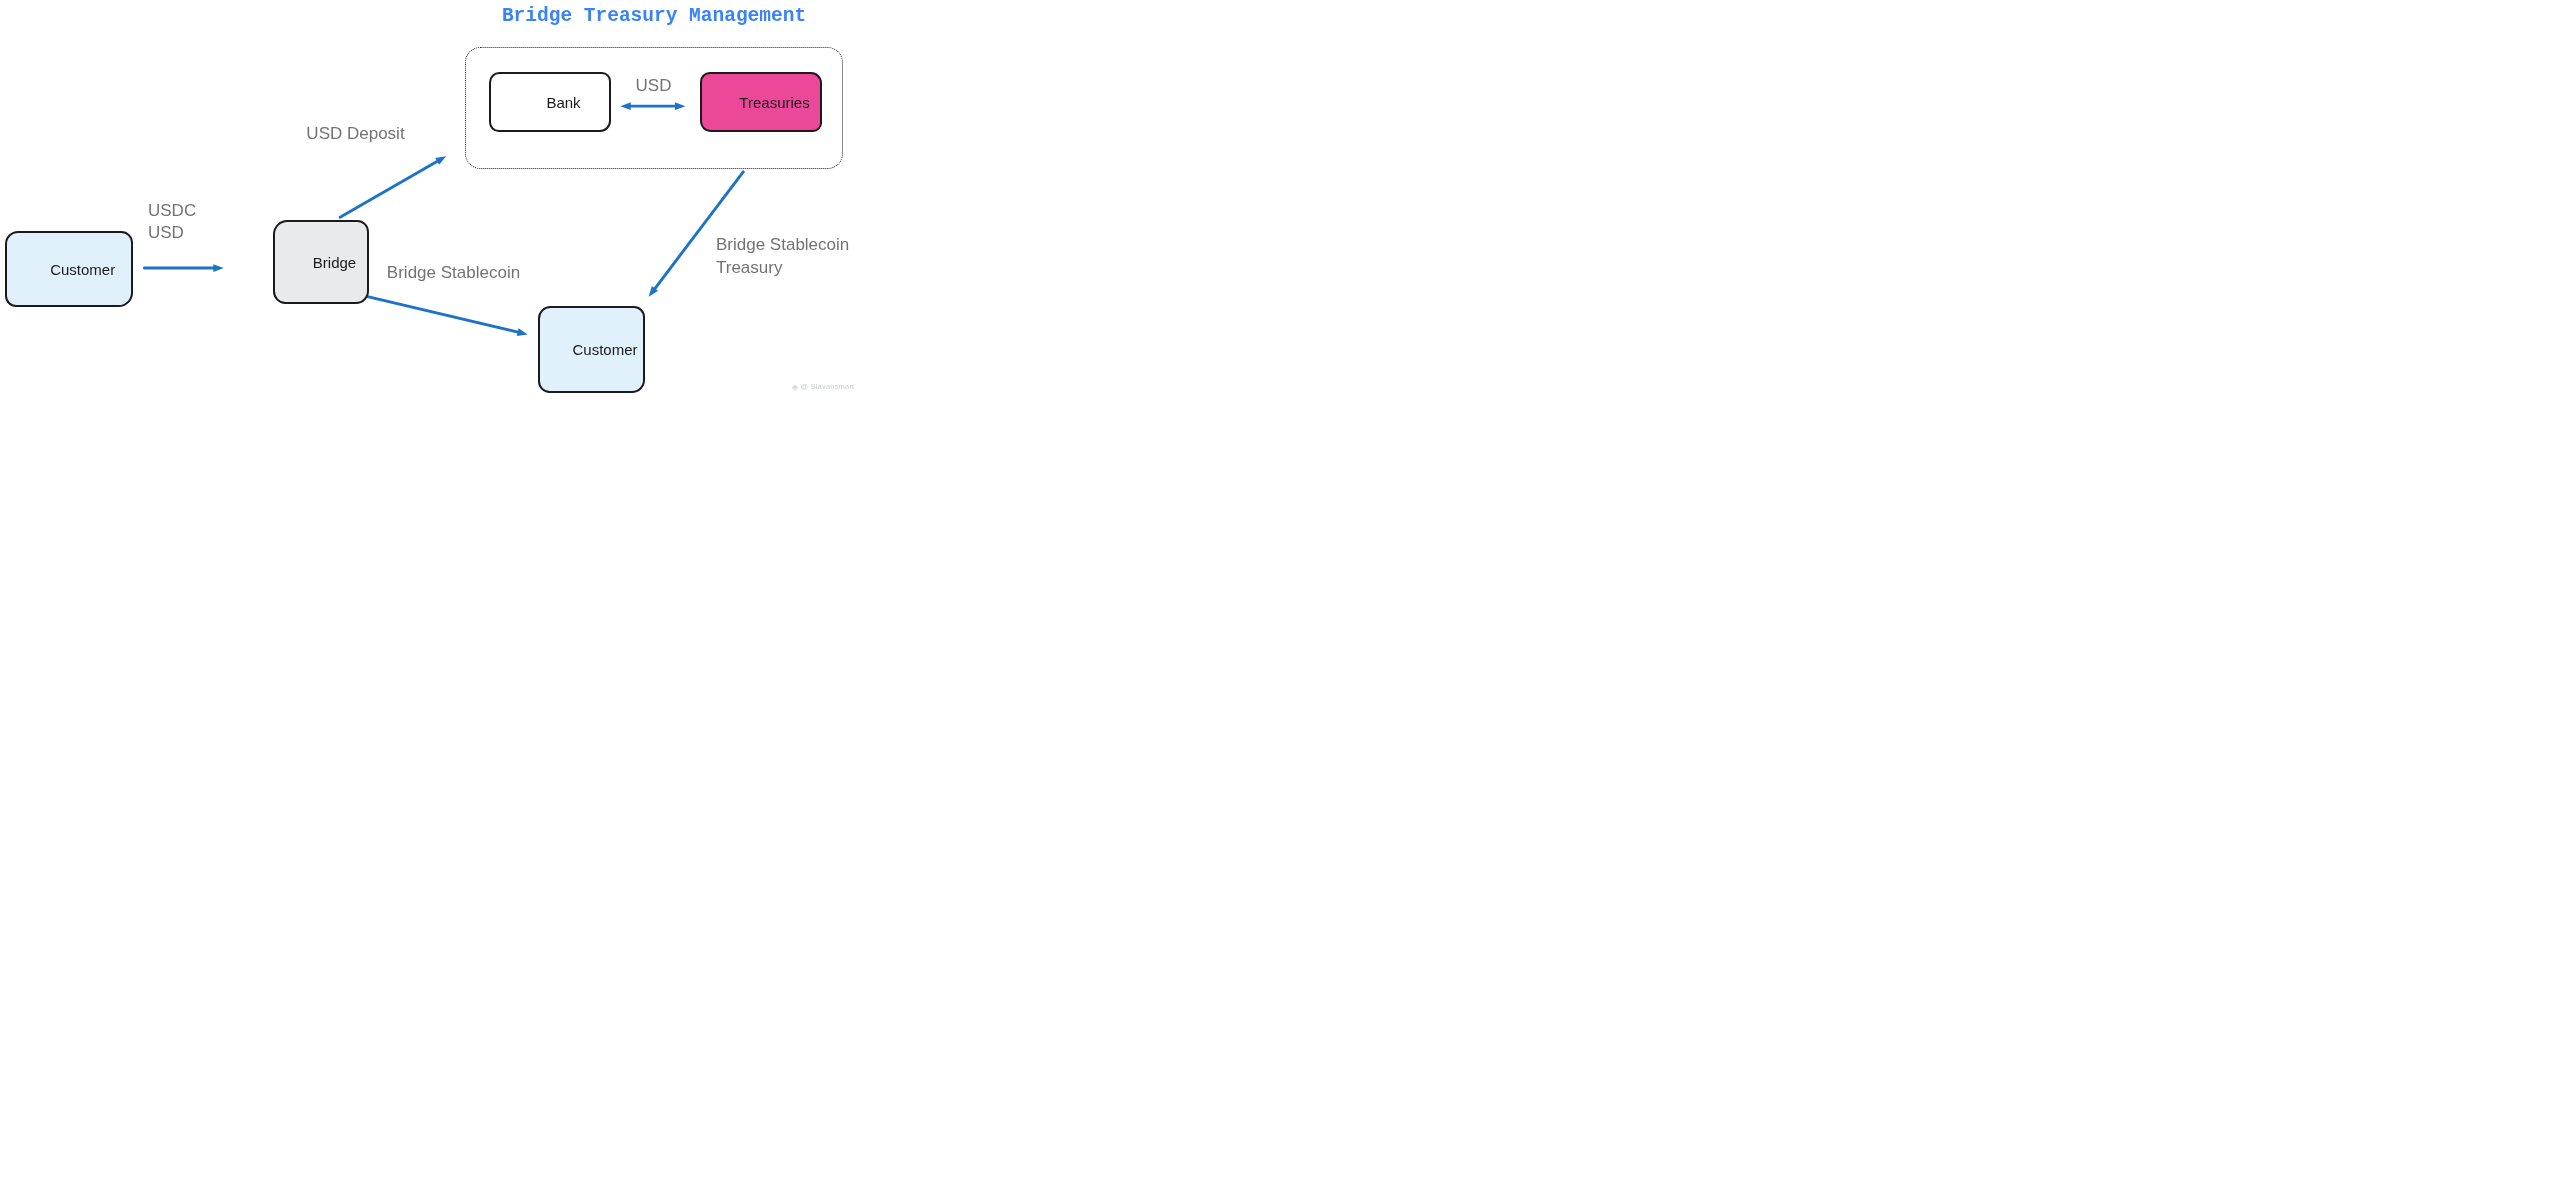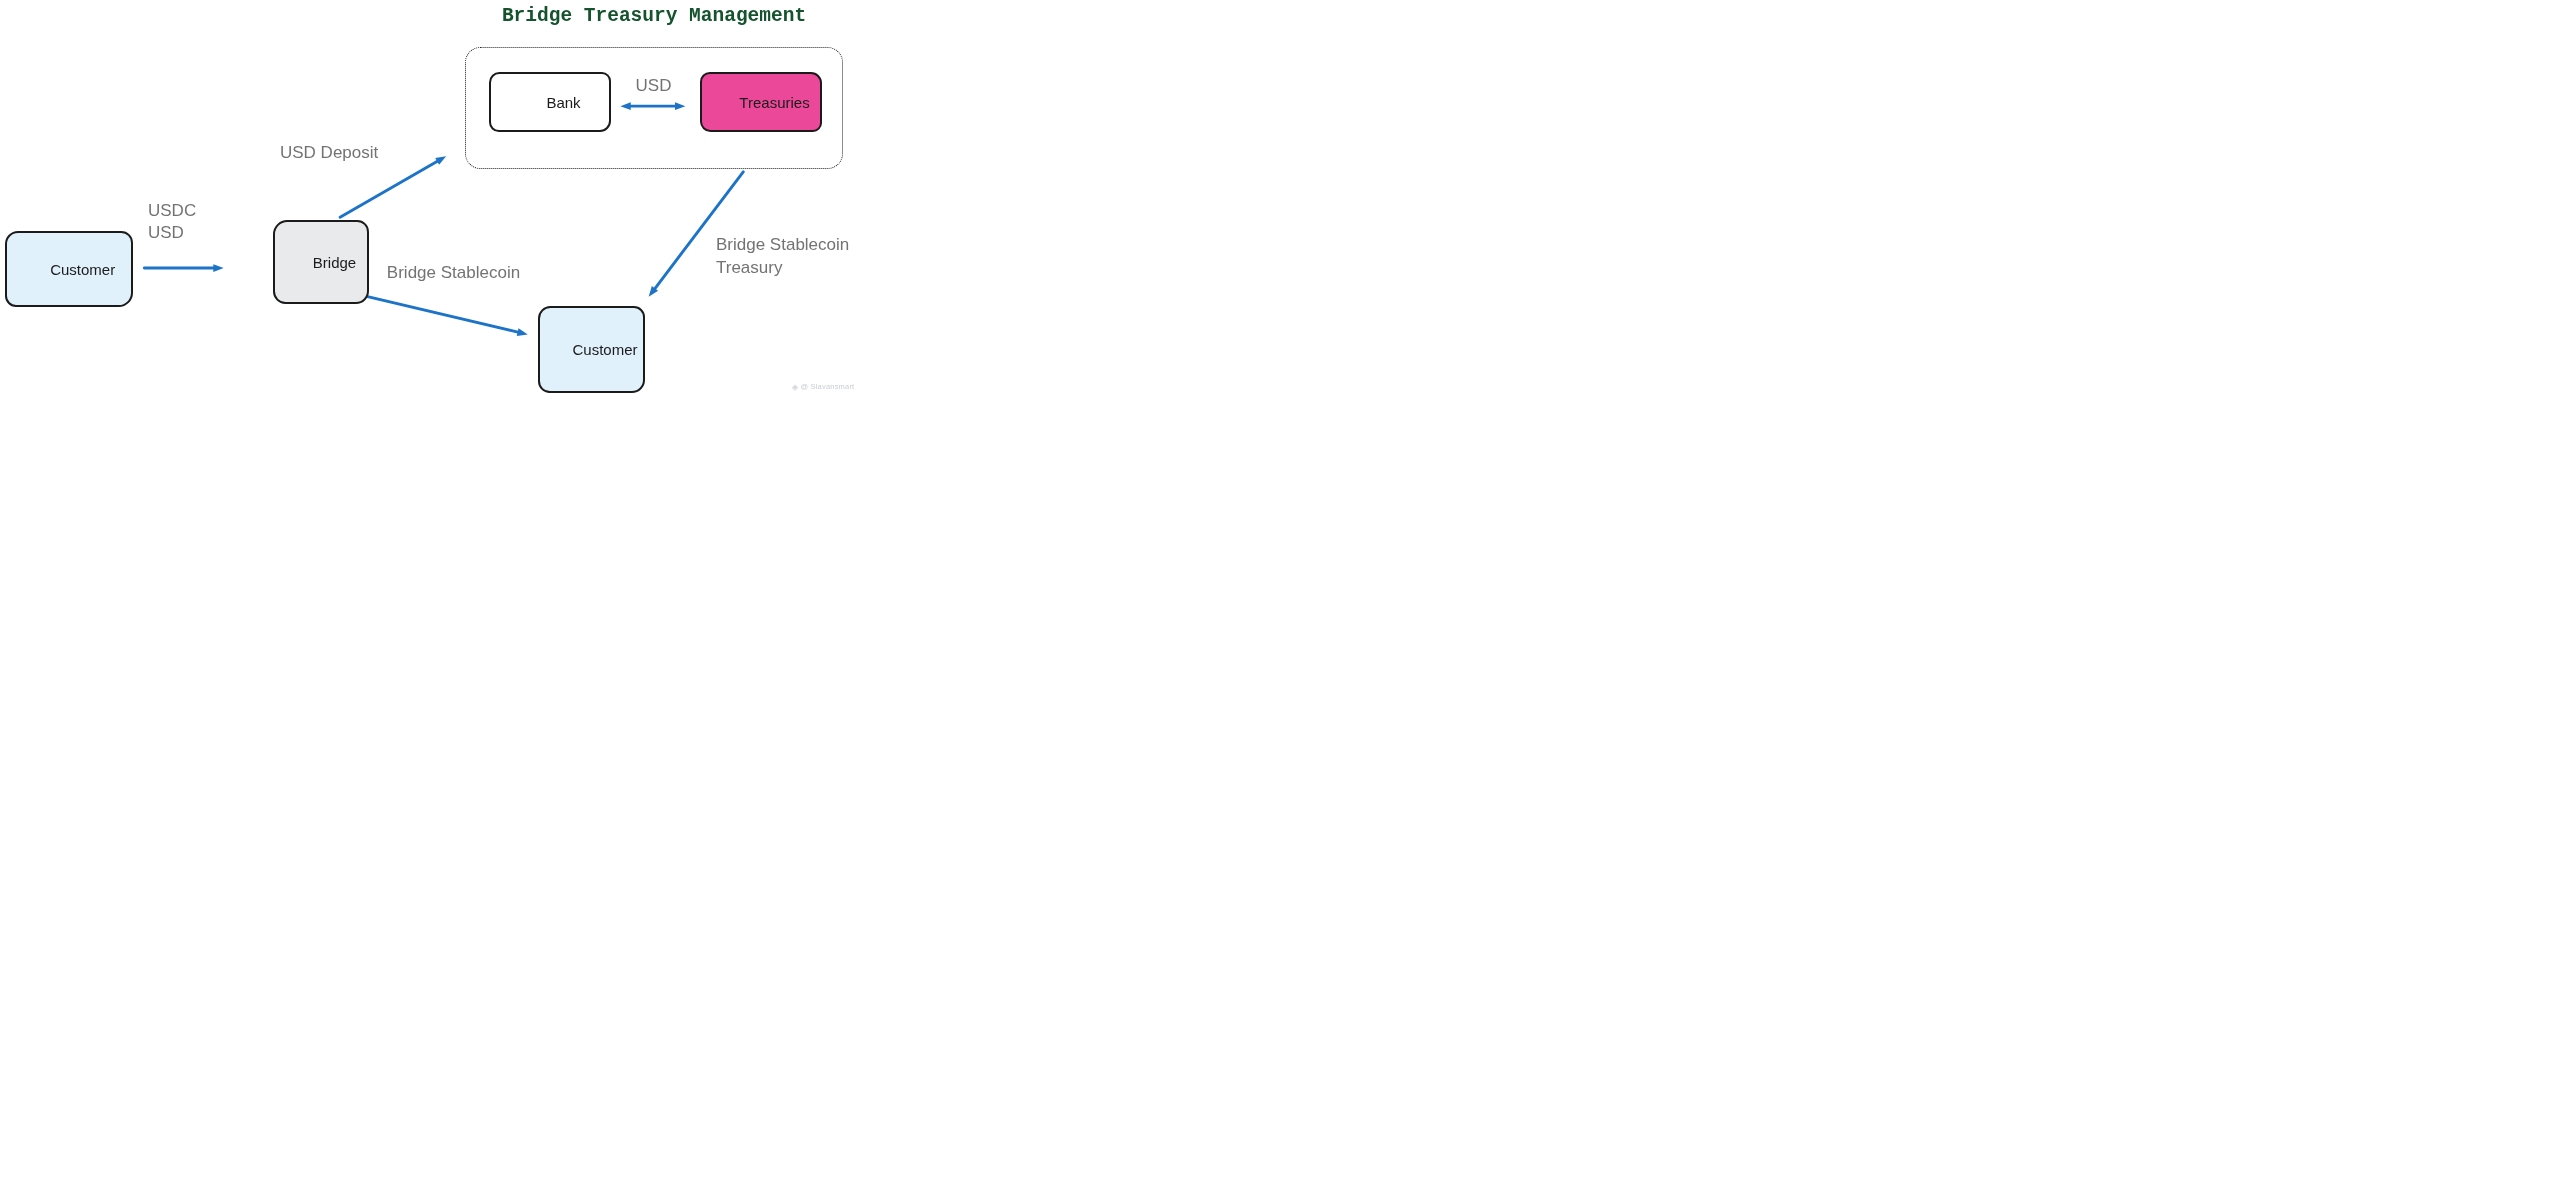--- a/index.html
+++ b/index.html
@@ -11,21 +11,21 @@
     overflow:hidden;
   }
   .edges{position:absolute;left:0;top:0;width:859px;height:395px;pointer-events:none;}
   .edge{stroke:#1c73c8;stroke-width:4.5;fill:none;stroke-linecap:round;}
 
   .diagram-title{
     position:absolute;left:465px;top:5.2px;width:378px;
     text-align:center;
     font-family:"Liberation Mono","DejaVu Sans Mono",monospace;
     font-weight:bold;font-size:19.5px;letter-spacing:0px;
-    color:#14532d;white-space:nowrap;
+    color:#3b82f6;white-space:nowrap;
   }
 
   .group-box{
     position:absolute;left:465px;top:47px;width:378px;height:122px;
     border:1.6px dotted #1b1b1b;border-radius:15.6px;
     background:transparent;box-sizing:border-box;
   }
 
   .node{
     position:absolute;display:flex;align-items:center;justify-content:center;
@@ -36,21 +36,21 @@
   .node-bridge        {left:236px; top:220px; width:96px; height:84px; background:#e8eaec; border-radius:14.3px 11.7px 13px 12.4px;margin-left:37px;}
   .node-bank          {left:489px; top:72px; width:122px; height:60px;  background:#ffffff; border-radius:10.4px 9px 11px 9.8px;}
   .node-treasuries    {left:700px;top:72px; width:122px; height:60px;  background:#ec4899; border-radius:9.8px 11px 9px 10.4px;}
   .node-customer-bottom{left:538px;top:306px; width:107px; height:87px; background:#e1f1fc; border-radius:12.4px 11px 13px 11.7px;}
 
   .edge-label{
     position:absolute;color:#737373;font-size:17px;line-height:21.5px;
     white-space:nowrap;
   }
   .label-usdc-usd          {left:148px; top:200px;}
-  .label-usd-deposit       {left:280px; top:123px; width:151px; margin-top:19px;}
+  .label-usd-deposit       {left:280px; top:123px; width:151px; text-align:center;}
   .label-usd-small         {left:621px; top:75px; width:65px; text-align:center;}
   .label-bridge-stablecoin {left:382px; top:262px; width:143px; text-align:center;}
   .label-earnings          {left:716px;top:233px; line-height:23.4px;}
 
   .watermark{
     position:absolute;right:4.6px;bottom:3.3px;
     font-size:7.5px;color:#c9ced4;letter-spacing:0.2px;
     display:flex;align-items:center;gap:2px;
   }
   .watermark .logo{font-size:8.5px;color:#d3d7db;}

